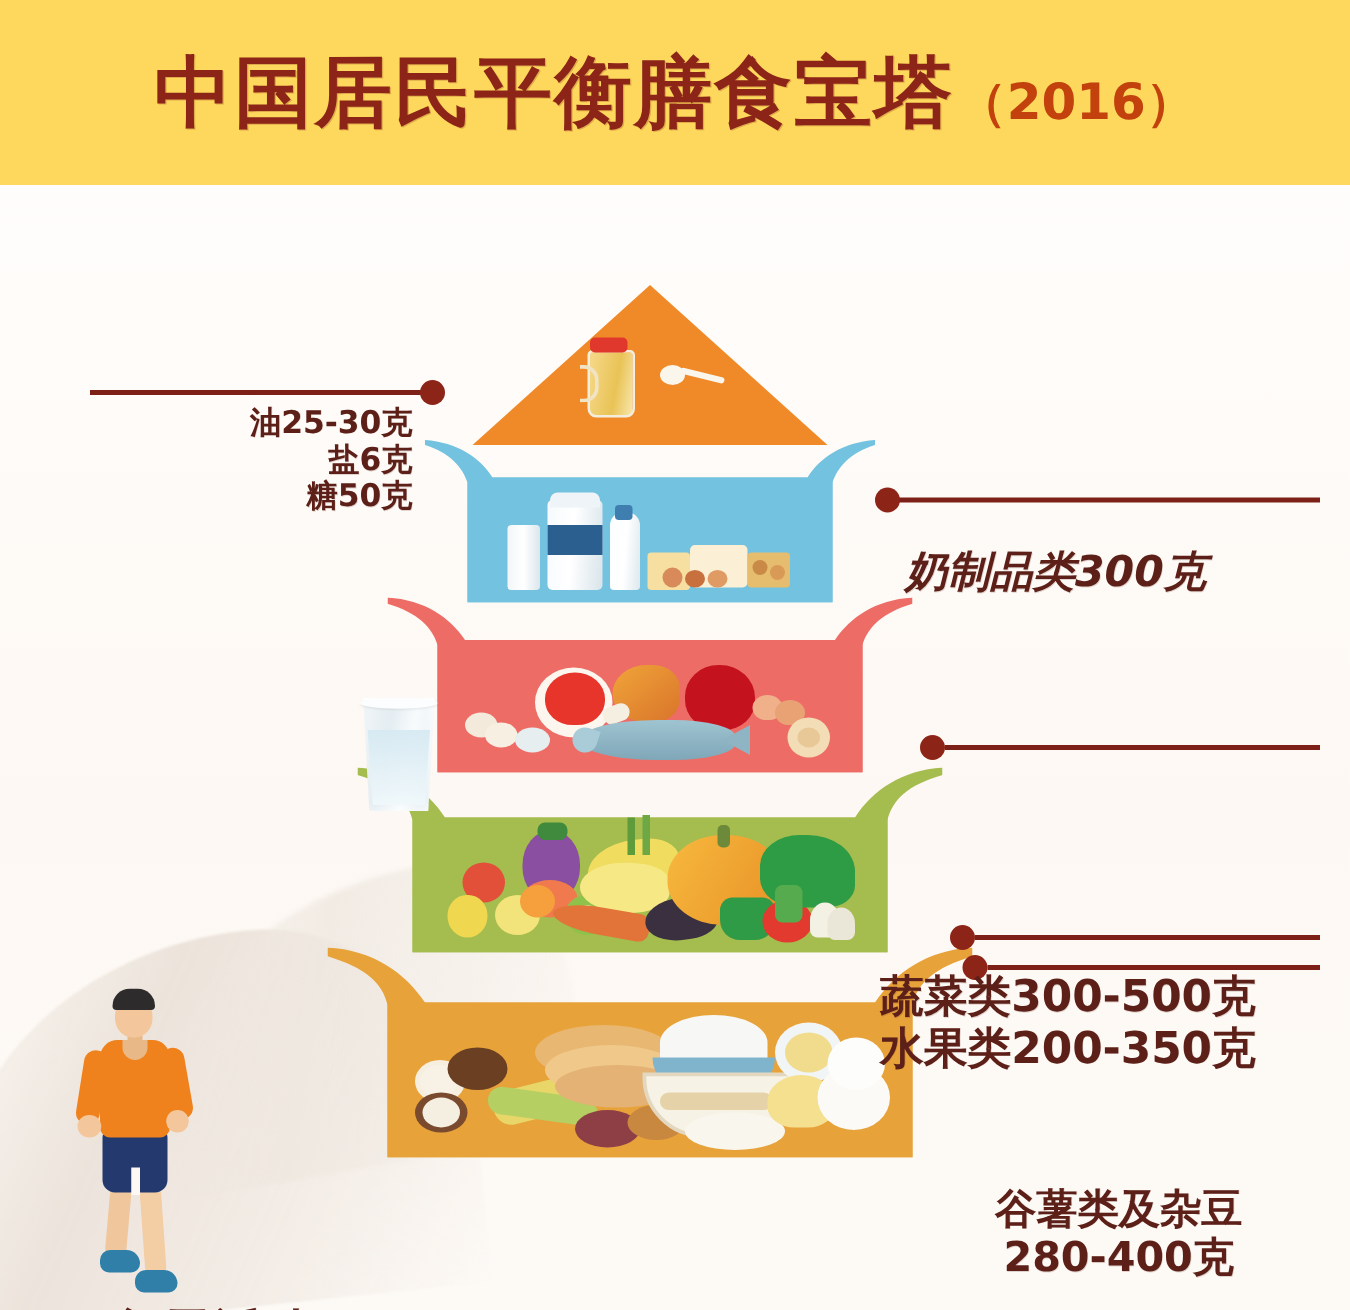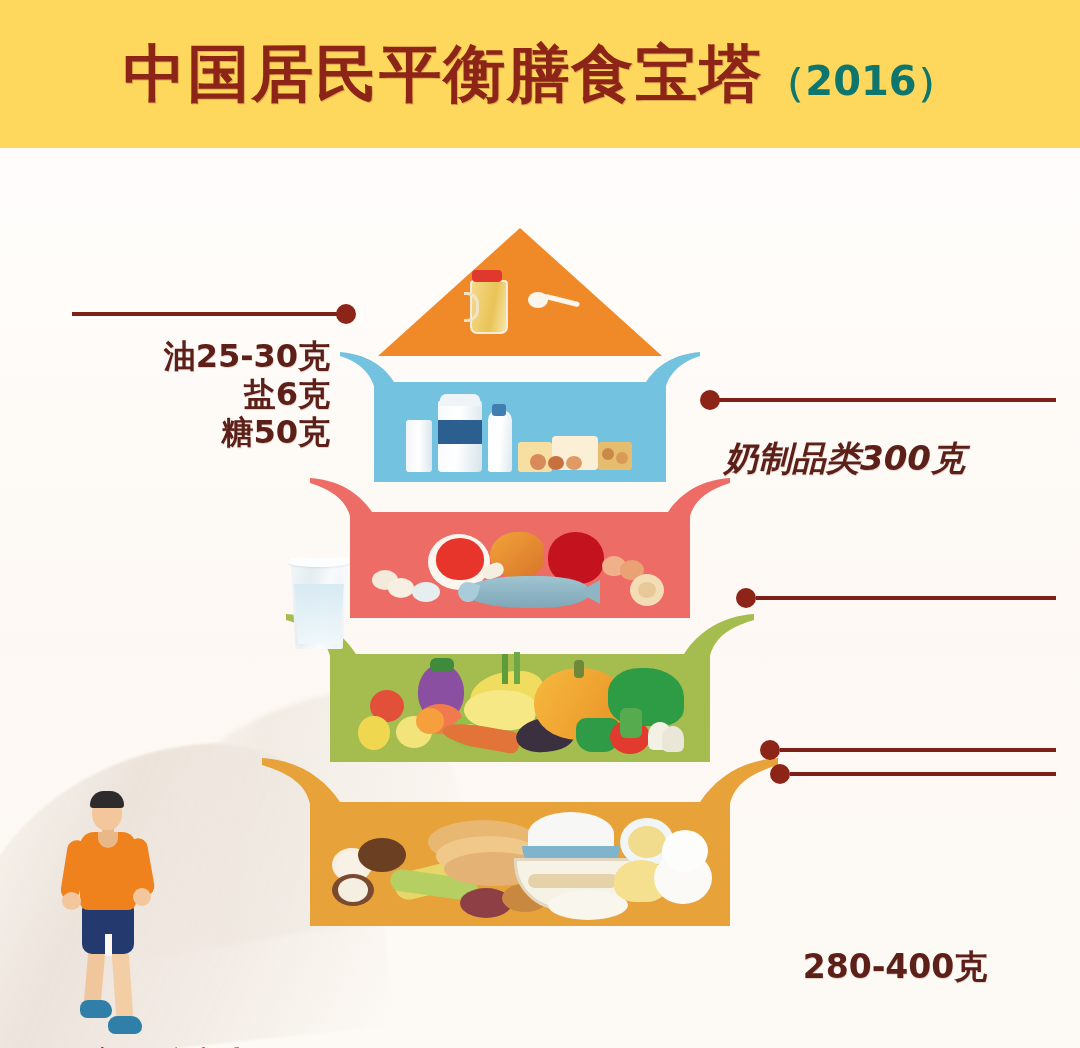--- a/index.html
+++ b/index.html
@@ -16,21 +16,21 @@
     background:#fdd85c;
     display:flex;align-items:center;justify-content:center;
   }
   #banner-inner{display:flex;align-items:baseline;justify-content:center;}
   #title-main{
     font-size:62px;font-weight:bold;color:#8c2417;
     letter-spacing:2px;line-height:1;
     text-shadow:1px 1px 0 rgba(140,36,23,.25);
   }
   #title-year{
-    font-size:40px;font-weight:bold;color:#0f766e;
+    font-size:40px;font-weight:bold;color:#c2410c;
     letter-spacing:0px;line-height:1;margin-left:2px;
   }
   
   #stage{
     position:absolute;left:0;top:148px;width:1080px;height:900px;
     background:linear-gradient(180deg,#fffdfb 0%,#fdf8f3 55%,#fdfaf6 100%);
     overflow:hidden;
   }
   
   .road{
@@ -67,21 +67,21 @@
     background:#8c2417;
   }
   
   .lbl{
     position:absolute;color:#5c2018;font-weight:bold;
     line-height:1.18;white-space:nowrap;
     text-shadow:0.5px 0.5px 0 rgba(92,32,24,.18);
   }
   .lbl.r{text-align:left;}
   .lbl.c{text-align:center;}
-  #label-oil{left:60px;top:190px;font-size:32px;text-align:right;width:270px;}
+  #label-oil{left:60px;top:175px;font-size:25px;text-align:right;width:270px;}
   #label-dairy{left:700px;top:290px;font-size:34px;}
   #label-meat{left:706px;top:446px;font-size:35px;}
   #label-veg{left:704px;top:630px;font-size:35px;}
   #label-grain{left:770px;top:800px;font-size:33px;text-align:center;width:250px;}
   #label-water{left:18px;top:472px;font-size:33px;text-align:center;width:330px;}
   #label-steps{left:20px;top:895px;font-size:40px;text-align:center;width:300px;}
   .lbl .line{display:block;}
   .lbl .line.ind{padding-left:24px;font-style:italic;}
   
   #glass{
@@ -311,22 +311,27 @@
     <span class="line">糖50克</span>
   </div>
 
   <div class="lbl r" id="label-dairy">
     <span class="line ind">奶制品类300克</span>
   </div>
 
   <div class="lbl r" id="label-meat">
   </div>
 
+  <div class="lbl r" id="label-veg">
+    <span class="line">蔬菜类300-500克</span>
+    <span class="line">水果类200-350克</span>
+  </div>
 
   <div class="lbl c" id="label-grain">
+    <span class="line">谷薯类及杂豆</span>
     <span class="line">280-400克</span>
   </div>
 
 
   <div class="lbl c" id="label-steps">
     <span class="line">每天活动</span>
 
   </div>
 
 </div>

